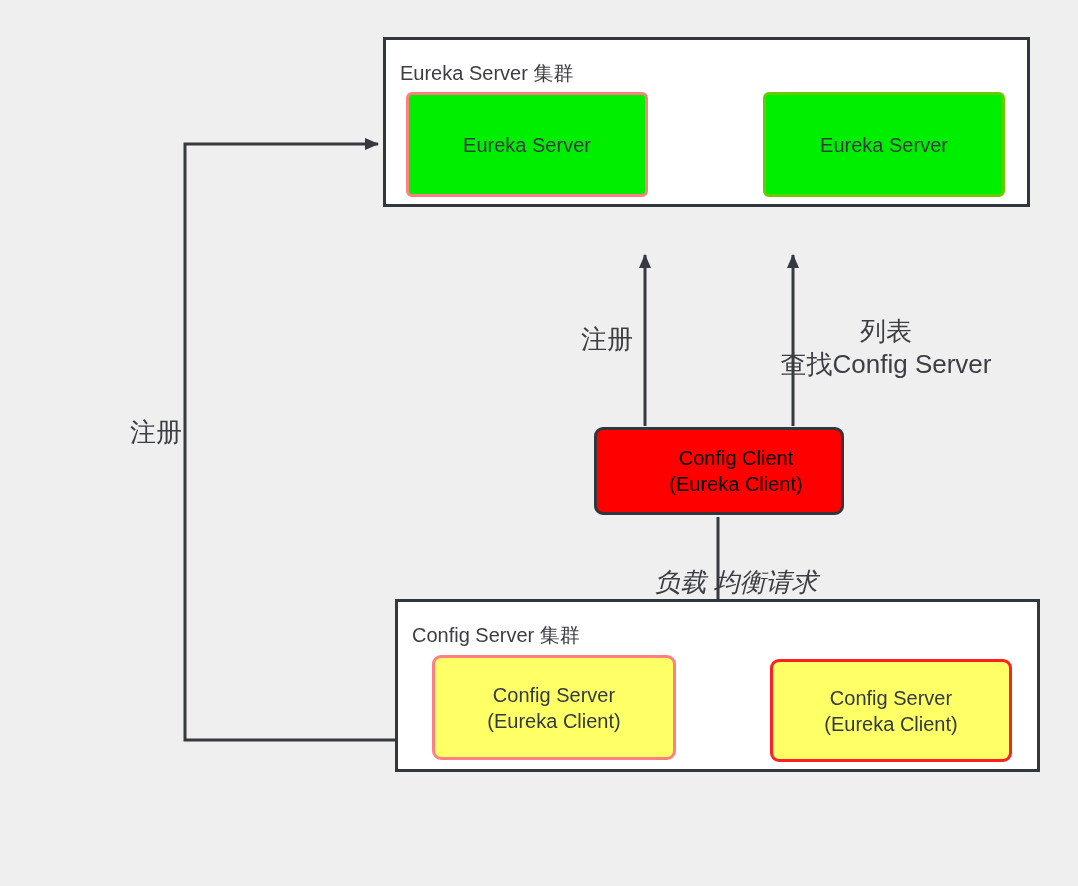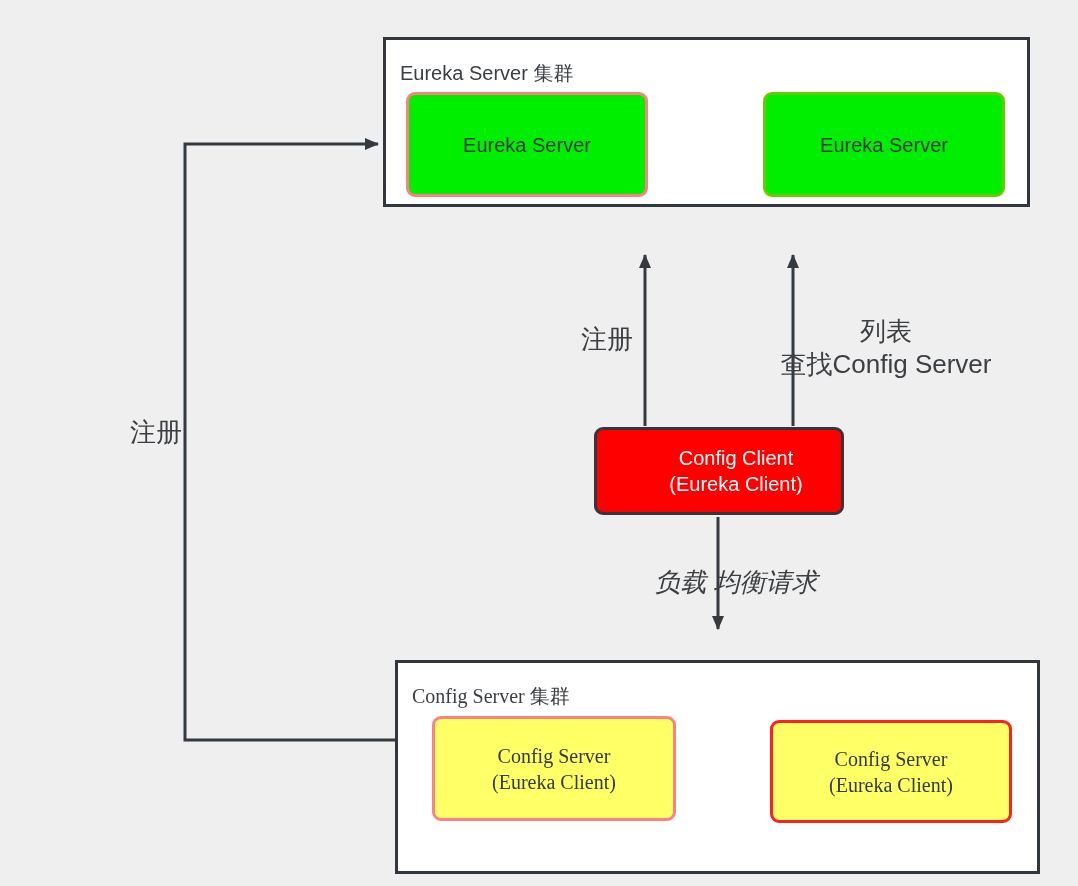--- a/index.html
+++ b/index.html
@@ -26,42 +26,42 @@
   }
   .edges{position:absolute;left:0;top:0;width:1078px;height:886px;pointer-events:none;}
   .edge{stroke:var(--line);stroke-width:3;fill:none;stroke-linecap:butt;stroke-linejoin:miter;}
   .arrowhead{fill:var(--line);}
   .container{
     position:absolute;
     background:var(--container-fill);
     border:3px solid var(--container-border);
   }
   .container-eureka{left:383px;top:37px;width:647px;height:170px;}
-  .container-config{left:395px;top:660px;width:645px;height:214px;font-family:Liberation Serif, serif;}
+  .container-config{left:395px;top:599px;width:645px;height:173px;}
   .group-title{
     position:absolute;left:14px;top:20px;
     font-size:20px;color:var(--text);white-space:nowrap;
   }
   .node{
     position:absolute;
     display:flex;align-items:center;justify-content:center;
     text-align:center;
     border-radius:9px;
     font-size:20px;color:#333a40;
     line-height:1.3;
   }
-  .node-green{background:var(--green-fill);width:242px;height:105px;top:52px;}
+  .node-green{background:var(--green-fill);width:242px;height:105px;top:52px;border-radius:6px;}
   .node-green-1{left:20px;border:3px solid var(--salmon-border);}
   .node-green-2{left:377px;border:3px solid var(--lime-border);}
   .node-red{
     left:594px;top:427px;width:250px;height:88px;
     background:var(--red-fill);
     border:3px solid var(--container-border);
     flex-direction:column;
-    color:#ffffff;
+    color:#000000;
     padding-left:34px;
   }
   .node-yellow{background:var(--yellow-fill);flex-direction:column;}
   .node-yellow-1{left:34px;top:53px;width:244px;height:105px;border:3px solid var(--salmon-border);}
   .node-yellow-2{left:372px;top:57px;width:242px;height:103px;border:3px solid var(--red-border);}
   .edge-label{
     position:absolute;
     transform:translate(-50%,-50%);
     font-size:26px;color:var(--text);
     white-space:nowrap;text-align:center;line-height:1.25;

